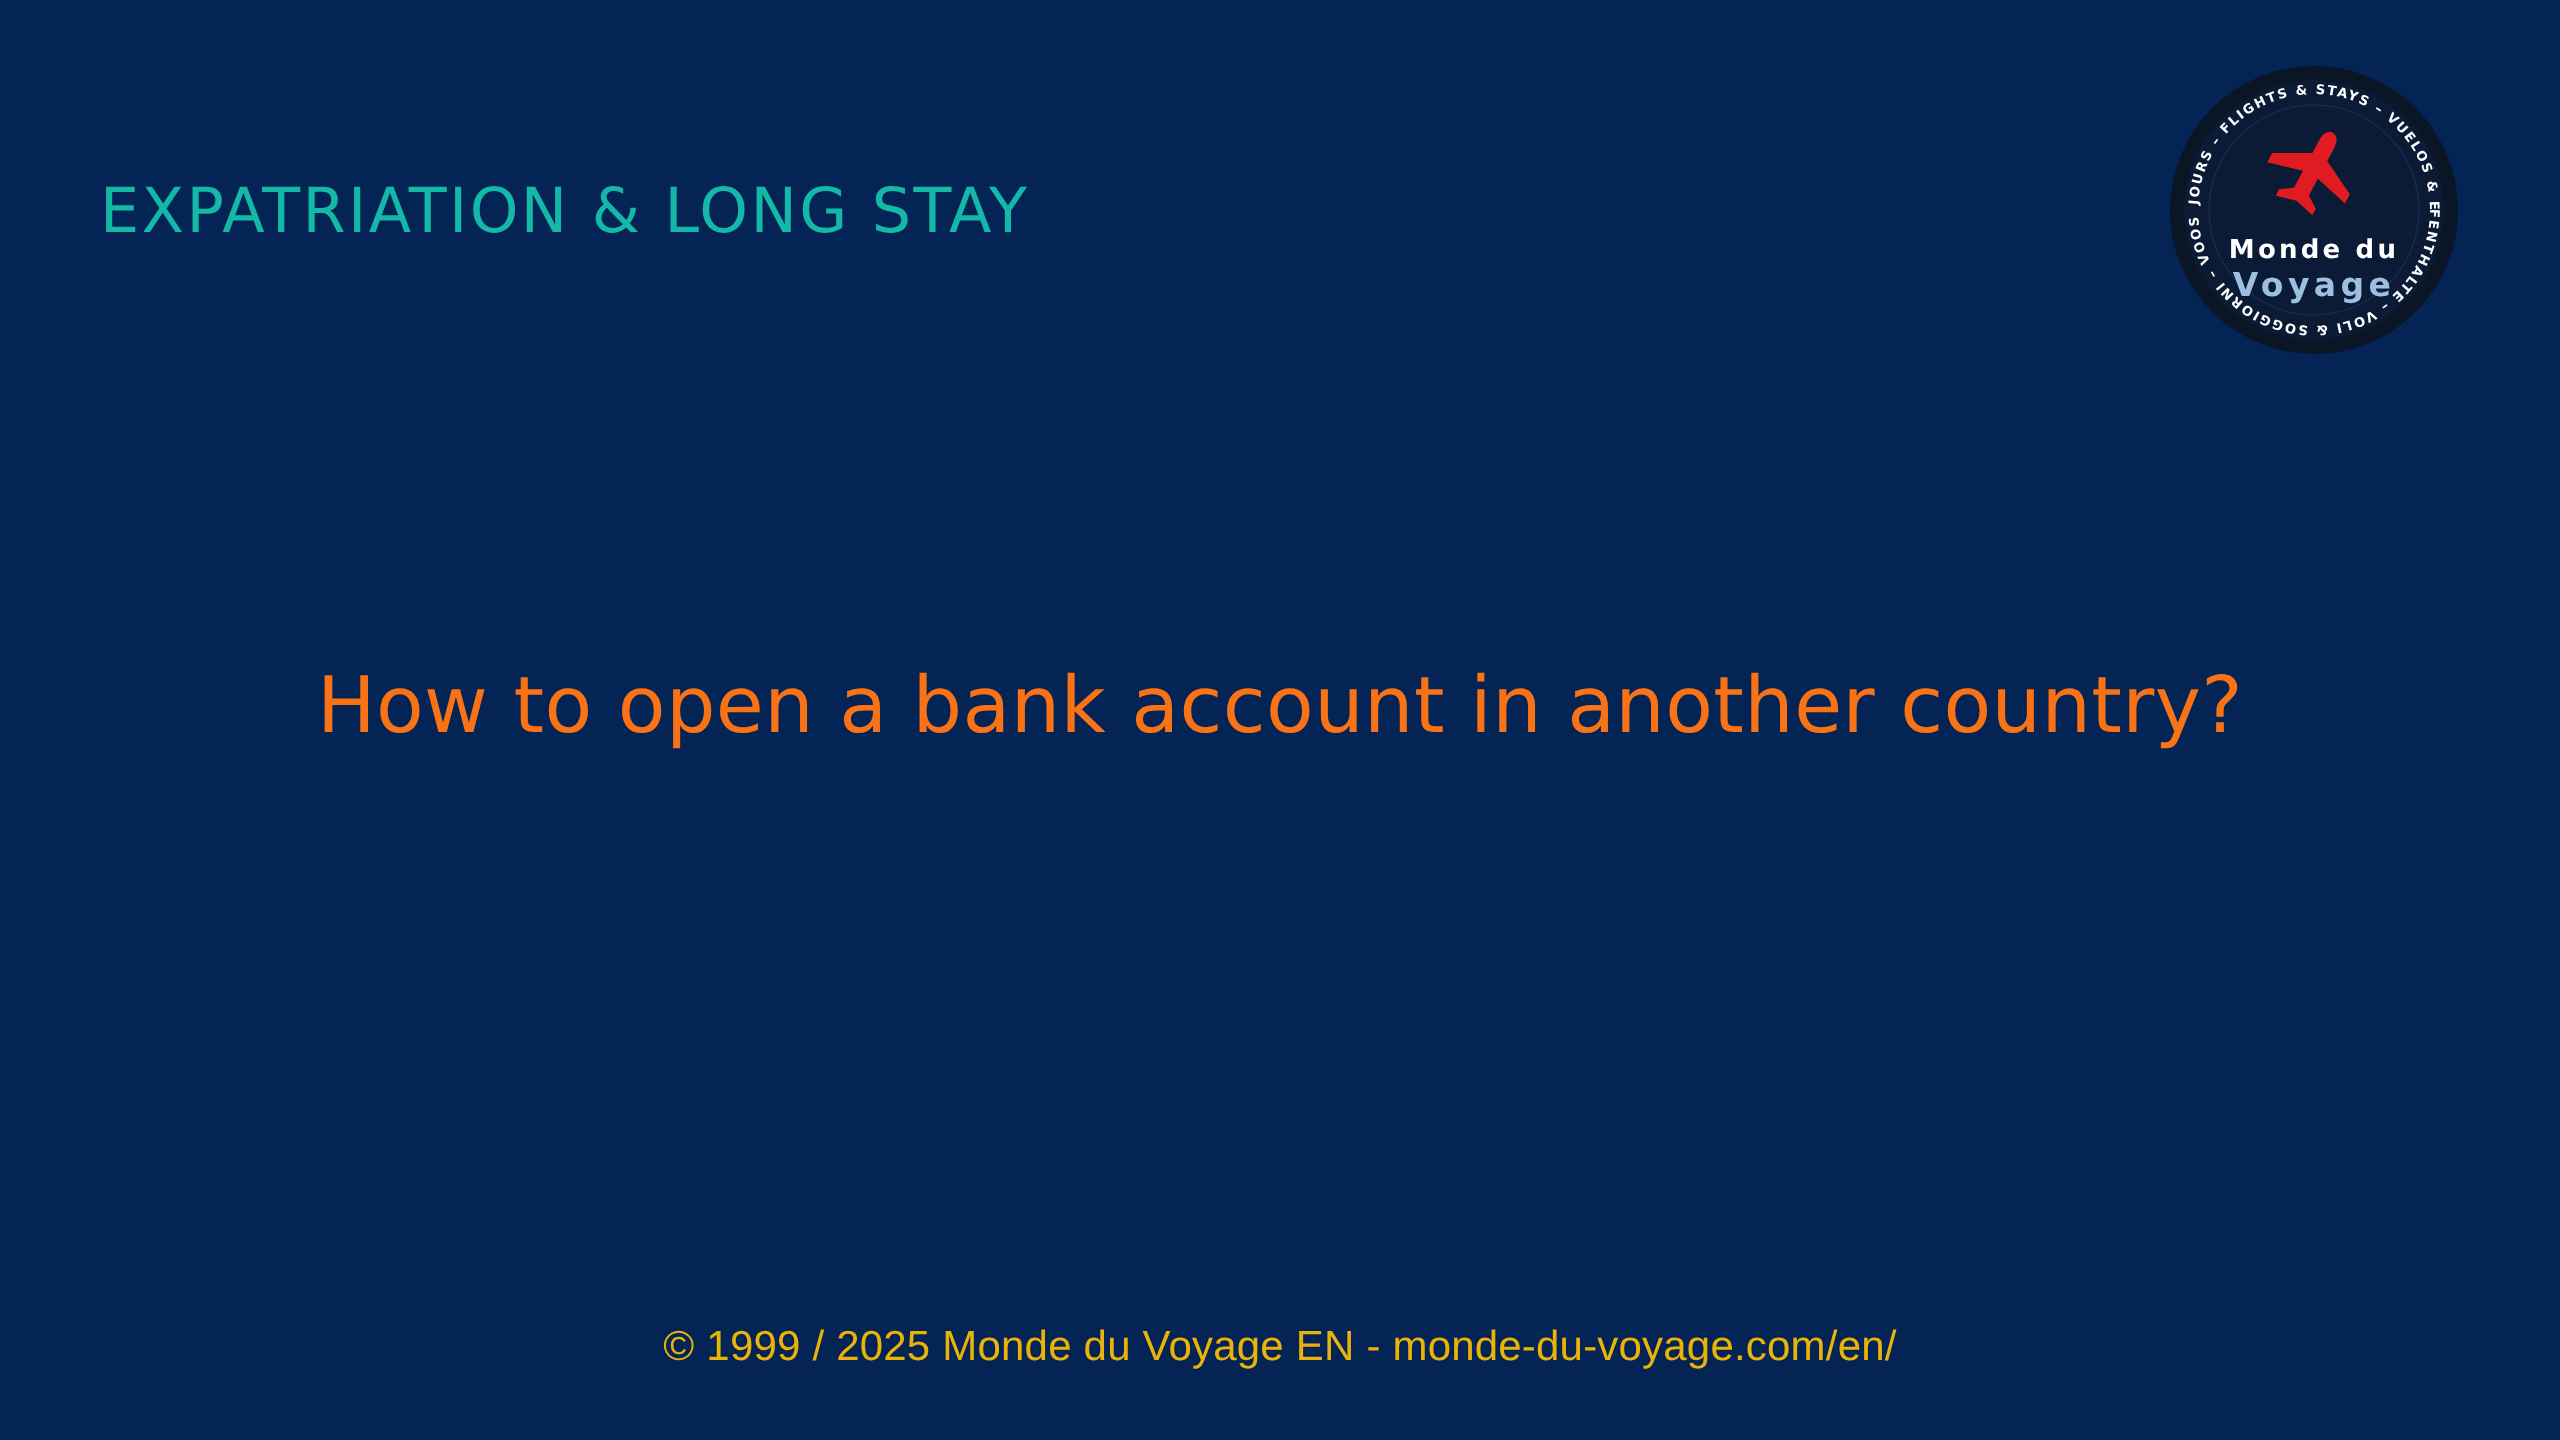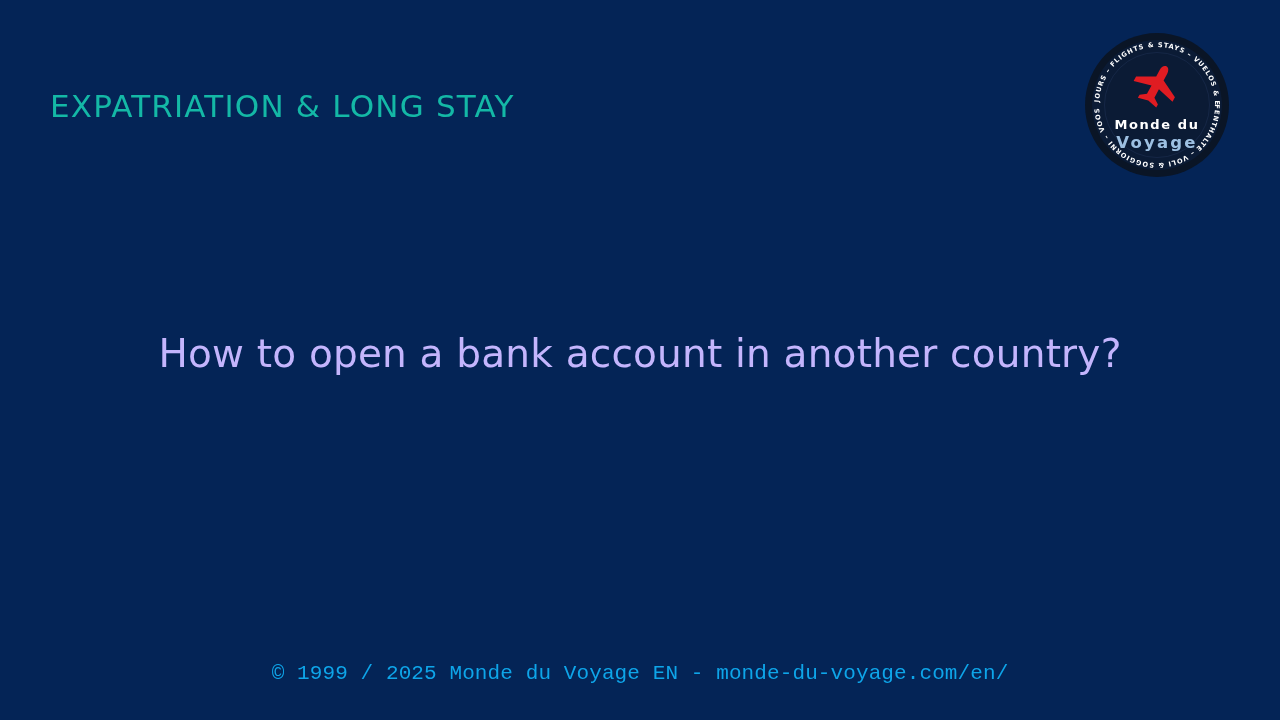--- a/index.html
+++ b/index.html
@@ -44,41 +44,41 @@
     display: flex;
     justify-content: center;
     align-items: center;
     padding: 0 60px;
     box-sizing: border-box;
   }
   .main-title {
     font-family: "DejaVu Sans", sans-serif;
     font-size: 39px;
     font-weight: 400;
-    color: #c4b5fd;
+    color: #f97316;
     letter-spacing: 0.2px;
     text-align: center;
     line-height: 1.25;
     white-space: nowrap;
   }
 
   
   .footer {
     position: absolute;
     left: 0;
     right: 0;
     top: 662px;
     display: flex;
     justify-content: center;
   }
   .footer-text {
-    font-family: Liberation Mono, monospace;
+    font-family: Liberation Sans, sans-serif;
     font-size: 21px;
     font-weight: 400;
-    color: #0ea5e9;
+    color: #eab308;
     letter-spacing: 0.1px;
     white-space: nowrap;
   }
 
   
   .logo {
     position: absolute;
     left: 1084px;
     top: 32px;
     width: 146px;

